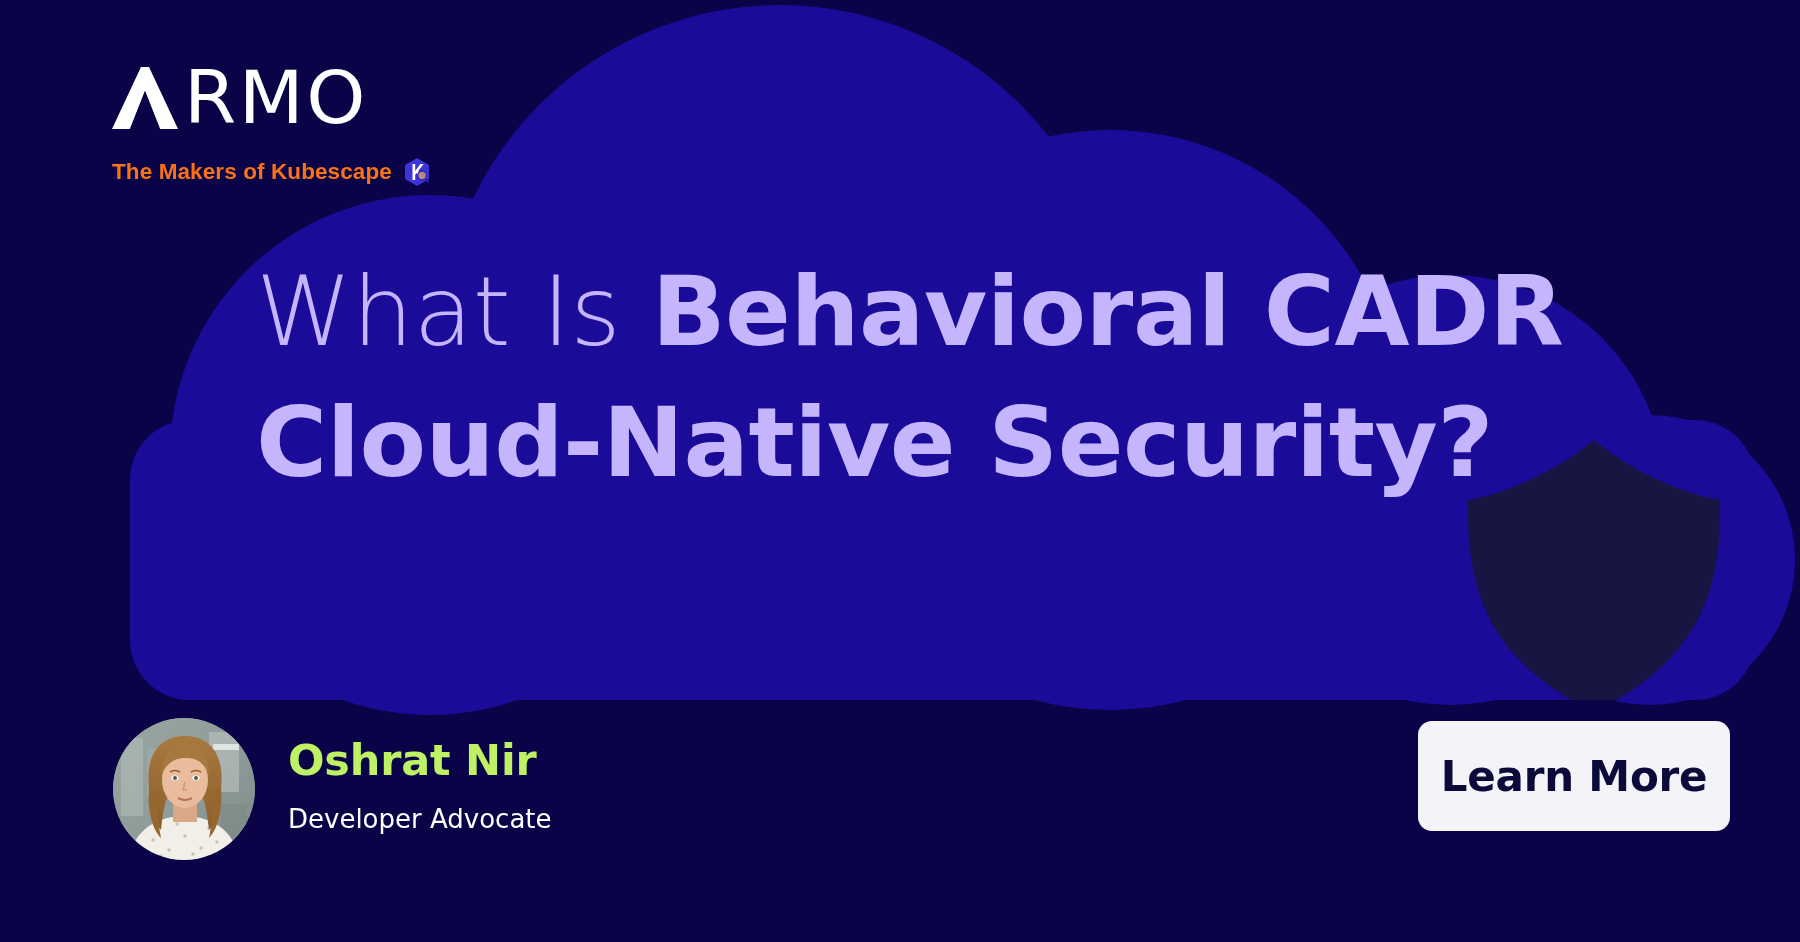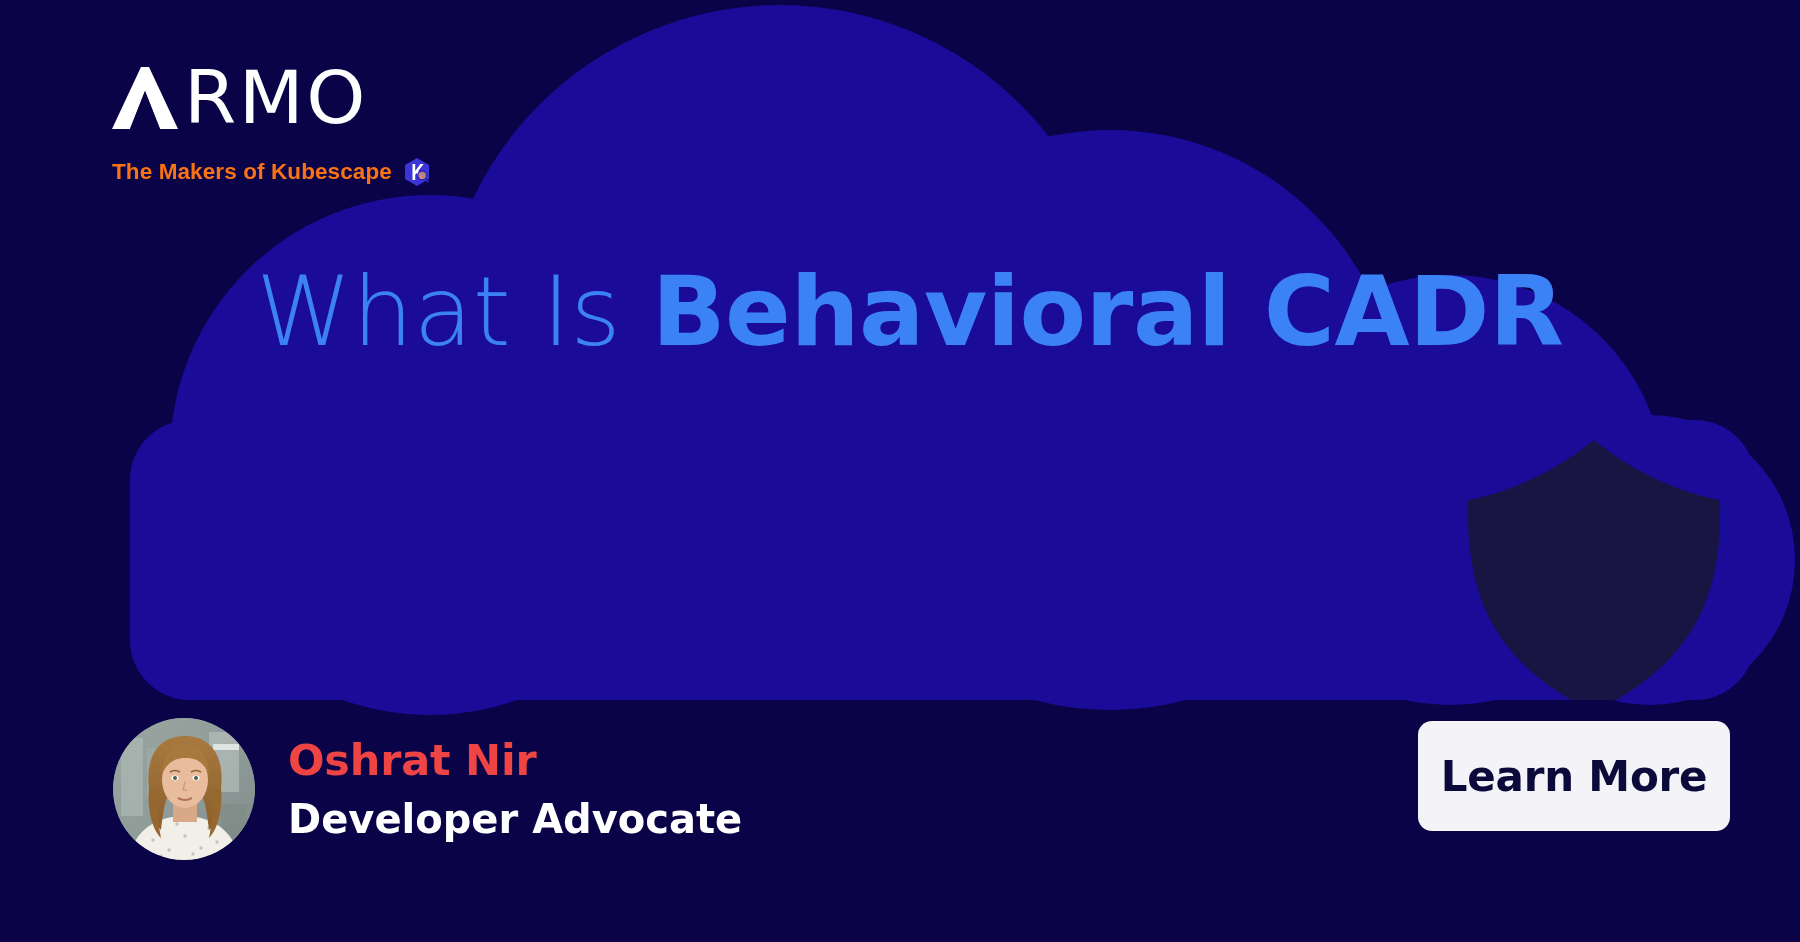--- a/index.html
+++ b/index.html
@@ -75,21 +75,21 @@
 
   
   #headline {
     position: absolute;
     left: 256px;
     top: 246px;
     z-index: 6;
     width: 1220px;
   }
   .headline-line {
-    color: #3b82f6;
+    color: #c4b5fd;
     font-size: 97px;
     line-height: 131px;
     white-space: nowrap;
     font-family: "DejaVu Sans", sans-serif;
   }
   .hl-light { font-weight: 300; }
   .hl-bold  { font-weight: bold; letter-spacing: -0.5px; }
 
   
   #author-block {
@@ -110,31 +110,31 @@
     background: #8d9a96;
   }
   #author-avatar svg { display: block; }
   #author-text {
     margin-left: 33px;
     display: flex;
     flex-direction: column;
     justify-content: center;
   }
   #author-name {
-    color: #ef4444;
+    color: #bef264;
     font-size: 43px;
     font-weight: bold;
     line-height: 50px;
     letter-spacing: -0.2px;
     font-family: "DejaVu Sans", sans-serif;
   }
   #author-role {
     color: #ffffff;
-    font-size: 40px;
-    font-weight: 700;
+    font-size: 26px;
+    font-weight: 400;
     line-height: 50px;
     margin-top: 9px;
     font-family: "DejaVu Sans", sans-serif;
   }
 
   
   #cta-button {
     position: absolute;
     left: 1418px;
     top: 721px;
@@ -228,20 +228,21 @@
         <circle cx="20.2" cy="18.4" r="4.4" fill="none" stroke="#2a23b5" stroke-width="1.4"></circle>
         <line x1="23.2" y1="21.6" x2="26.4" y2="25.2" stroke="#2a23b5" stroke-width="2"></line>
       </svg>
     </div>
   </div>
 
   <div id="headline">
     <div class="headline-line">
       <span class="hl-light">What Is </span><span class="hl-bold">Behavioral CADR</span>
     </div>
+    <div class="headline-line hl-bold">Cloud-Native Security?</div>
   </div>
 
   <div id="author-block">
     <div id="author-avatar">
       <svg width="142" height="142" viewBox="0 0 142 142" aria-hidden="true">
         <defs>
           <clipPath id="avatar-clip">
               <circle cx="71" cy="71" r="71"></circle>
             </clipPath>
           <linearGradient id="office-bg" x1="0" y1="0" x2="1" y2="1">

